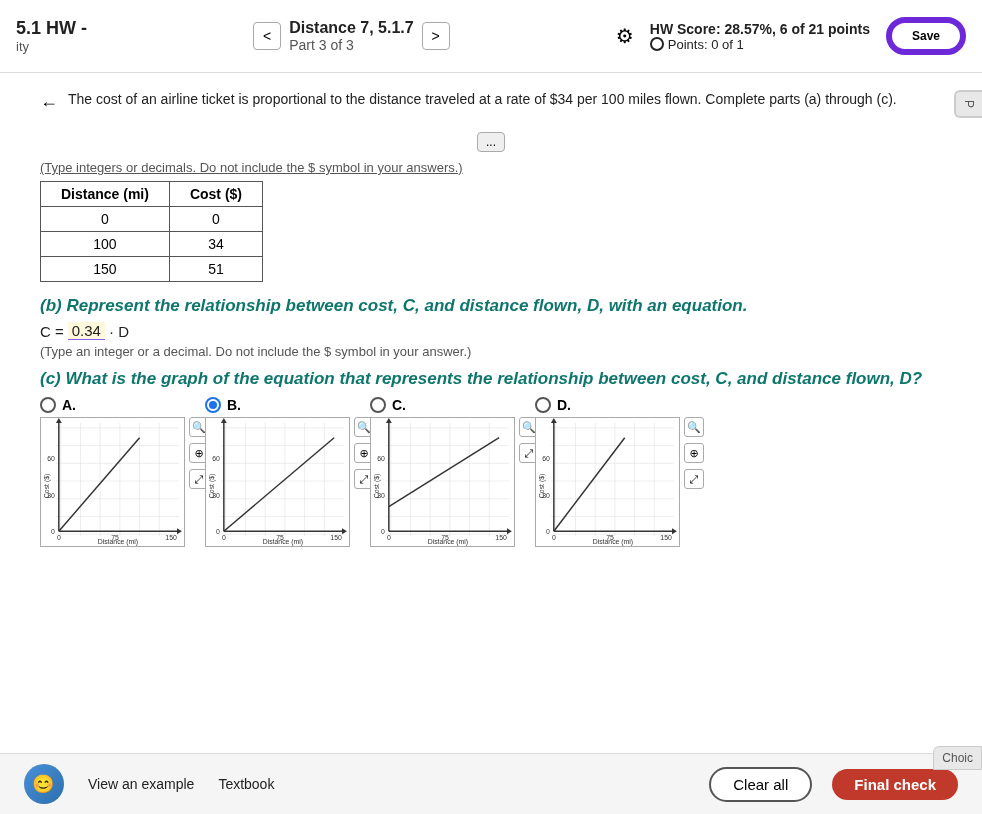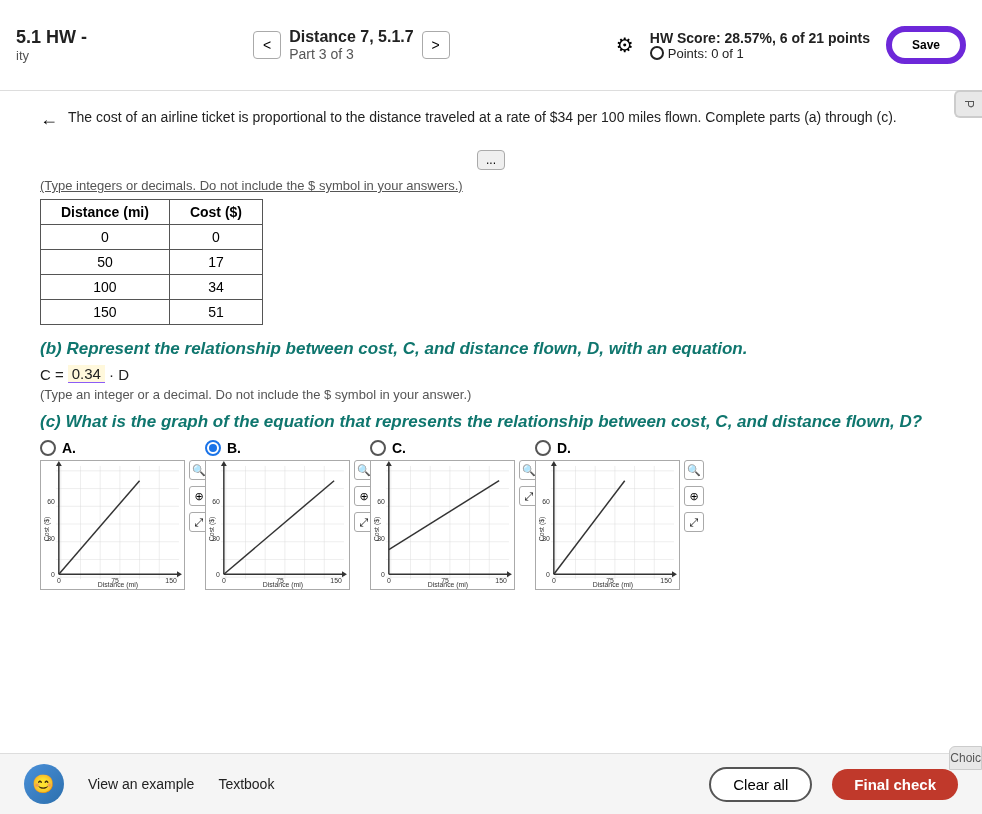--- a/index.html
+++ b/index.html
@@ -16,21 +16,21 @@
       height: 814px;
       background: #fff;
       position: relative;
       display: flex;
       flex-direction: column;
     }
     
     .header {
       background: #fff;
       border-bottom: 1px solid #ddd;
-      padding: 26px 16px;
+      padding: 17px 16px;
       display: flex;
       align-items: center;
       justify-content: space-between;
       min-height: 64px;
     }
     .header-left {
       display: flex;
       flex-direction: column;
     }
     .header-title {
@@ -329,21 +329,21 @@
       cursor: pointer;
       color: #555;
     }
     .choices-tab {
       position: absolute;
       right: 0;
       bottom: 44px;
       background: #e8e8e8;
       border: 1px solid #ccc;
       border-radius: 6px 0 0 0;
-      padding: 4px 0;
+      padding: 4px 8px;
       font-size: 12px;
       cursor: pointer;
       color: #555;
     }
     .clearfix::after { content: ''; display: table; clear: both; }
   </style>
 </head>
 <body>
 
 <div class="main-container">
@@ -398,24 +398,20 @@
       <thead>
         <tr>
           <th>Distance (mi)</th>
           <th>Cost ($)</th>
         </tr>
       </thead>
       <tbody id="table-body">
       <tr>
             <td>0</td>
             <td>0</td>
-          </tr>
-          <tr>
-            <td>50</td>
-            <td>17</td>
           </tr>
           <tr>
             <td>100</td>
             <td>34</td>
           </tr>
           <tr>
             <td>150</td>
             <td>51</td>
           </tr>
         </tbody>

